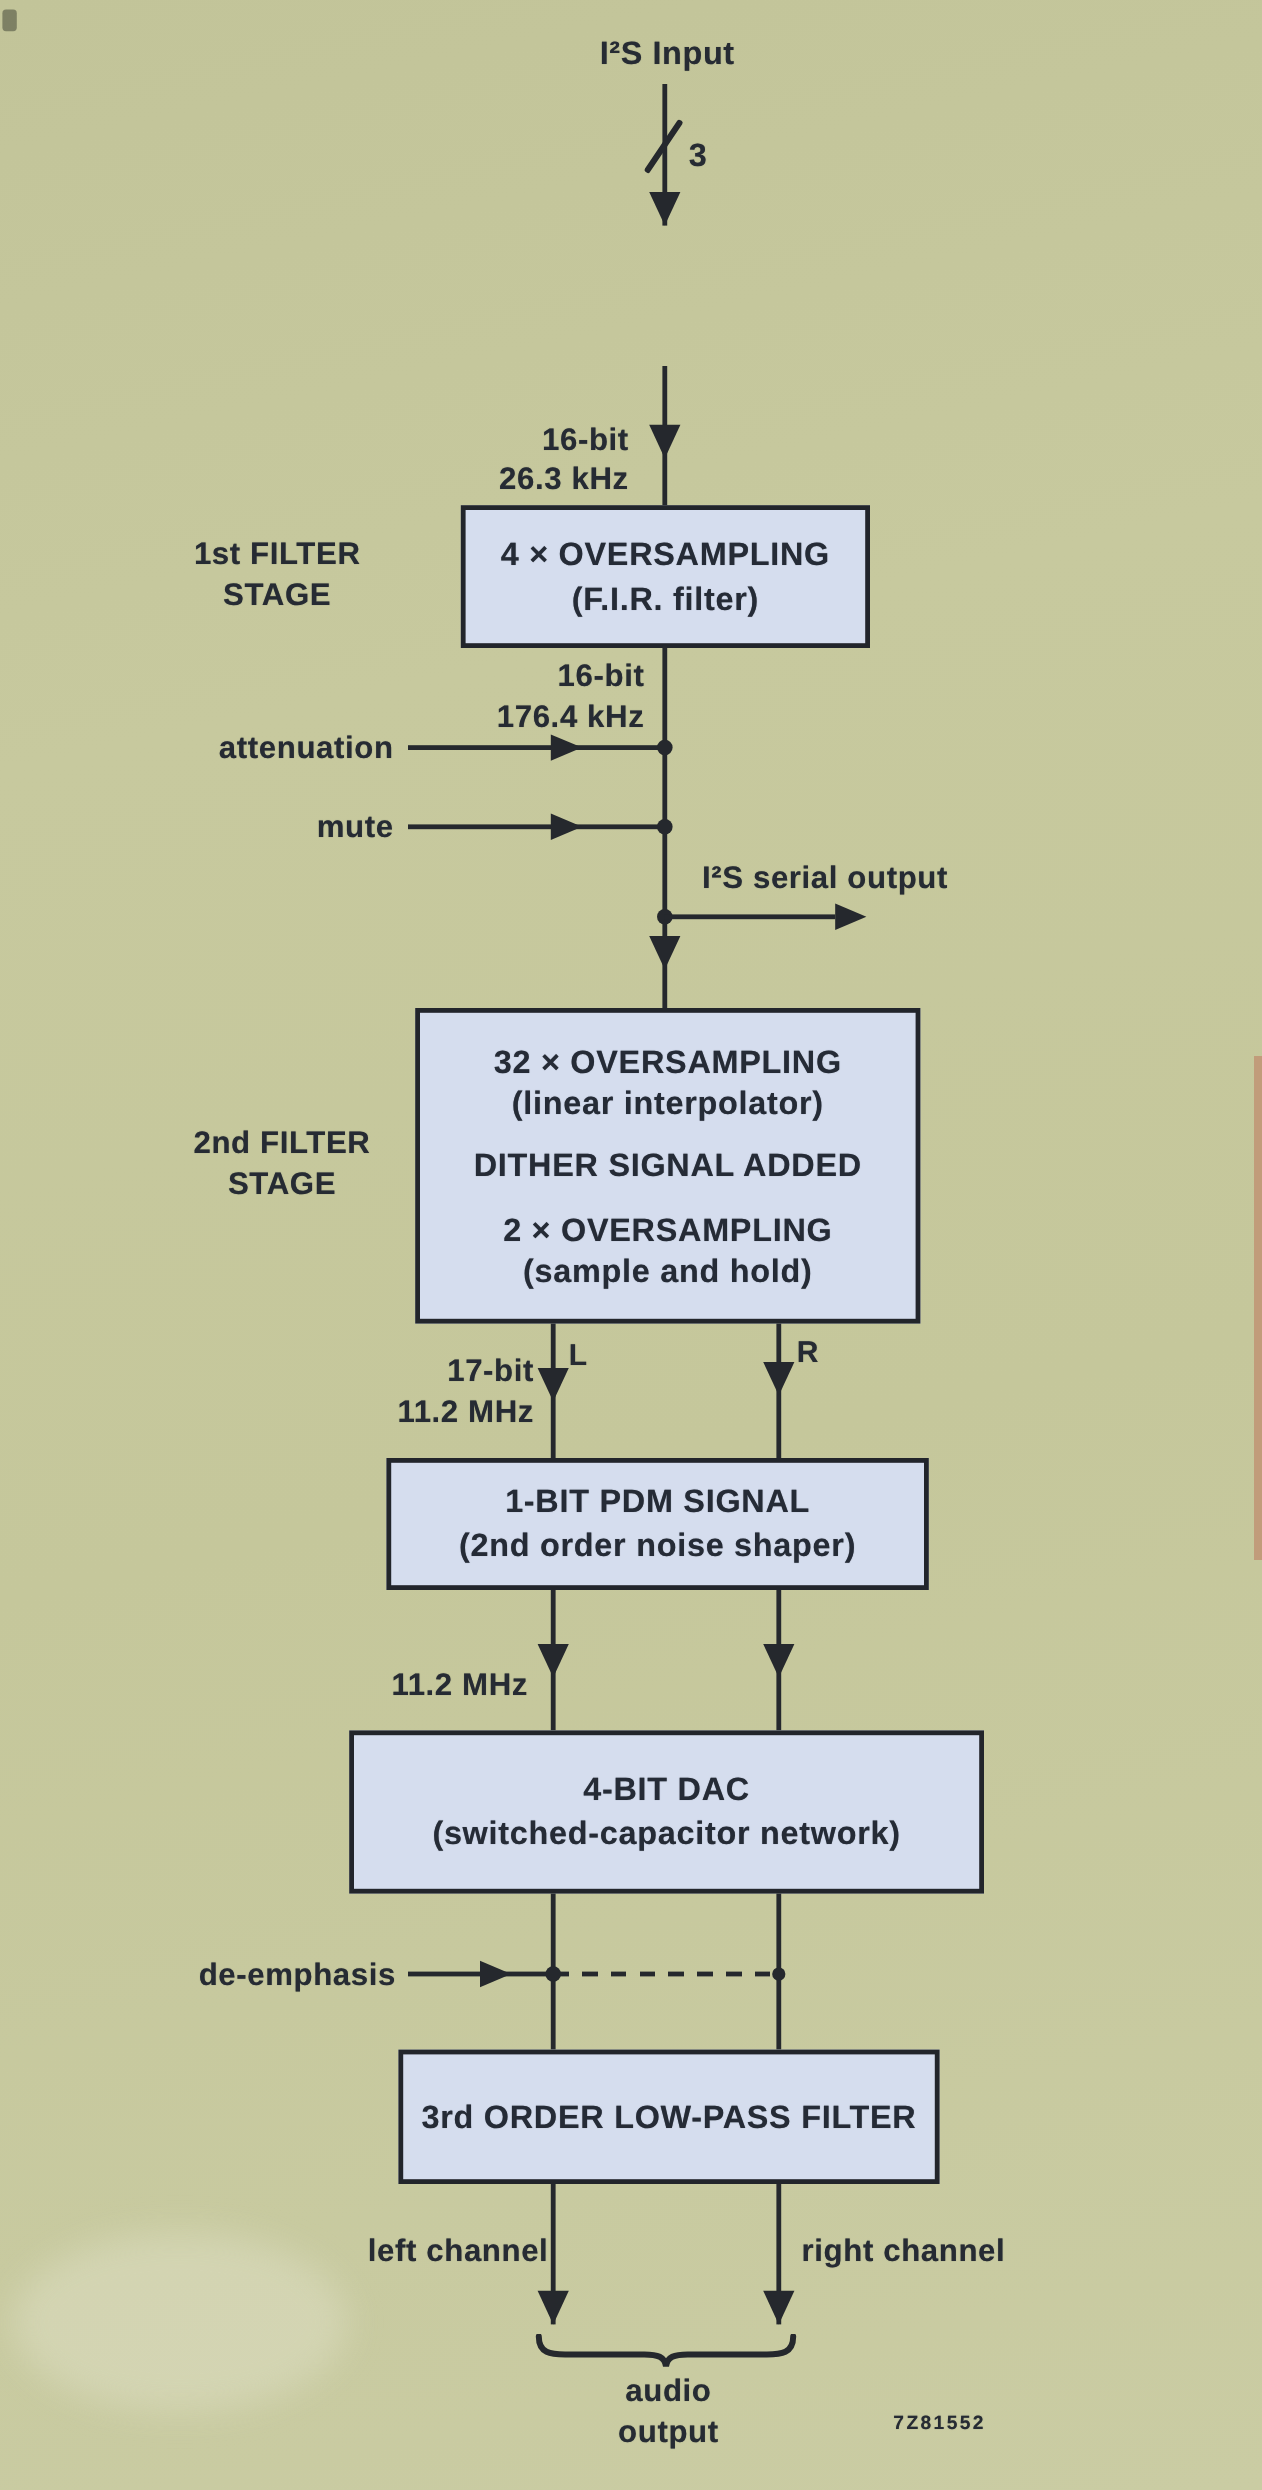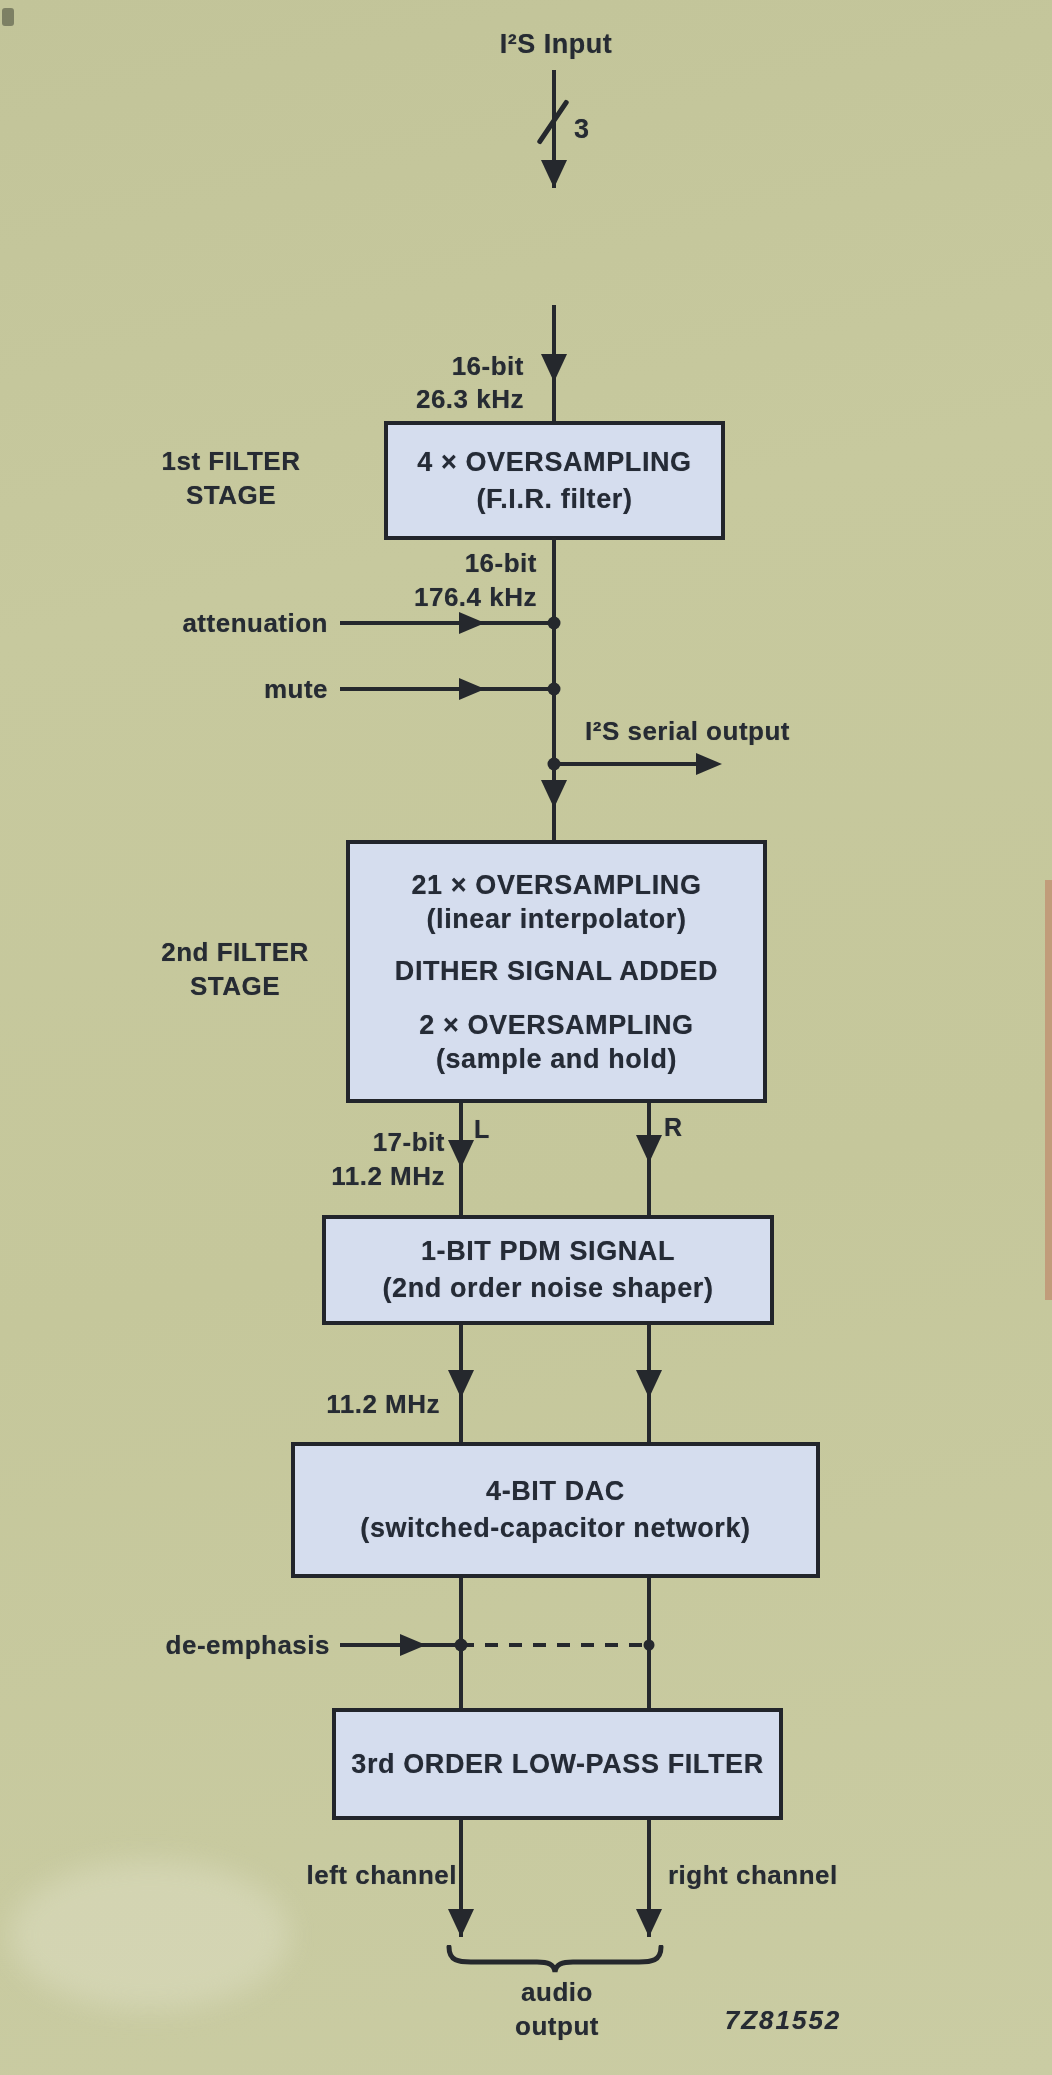--- a/index.html
+++ b/index.html
@@ -56,21 +56,21 @@
     font-size:27px;
     letter-spacing:0.6px;
     text-shadow:0 0 0.7px rgba(37,43,54,0.55);
   }
   .box .bline{line-height:37px;}
   .box .bline.gap-md{margin-top:18px;}
   .box .bline.gap-lg{margin-top:20px;}
   #box-interp .bline{line-height:34px;}
   .brace{position:absolute;}
   .artifact{position:absolute;pointer-events:none;}
-  .code{font-style:italic;font-size:26px;letter-spacing:2px;}
+  .code{font-size:16px;letter-spacing:2px;}
 </style>
 </head>
 <body>
 
 <div id="canvas">
 
   <div class="artifact" style="right:0;top:880px;width:7px;height:420px;background:rgba(190,120,95,0.55);"></div>
   <div class="artifact" style="left:10px;top:1860px;width:280px;height:150px;background:rgba(240,242,226,0.28);border-radius:50%;filter:blur(14px);"></div>
   <div class="artifact" style="left:2px;top:8px;width:12px;height:18px;background:rgba(70,72,56,0.55);border-radius:3px;"></div>
 
@@ -108,21 +108,21 @@
   <div class="arrow-right" style="left:459px;top:689px;"></div>
   <div class="dot" style="left:554px;top:689px;"></div>
 
   <div class="lbl l" style="left:585px;top:731px;">I²S serial output</div>
   <div class="dot" style="left:554px;top:764px;"></div>
   <div class="hline" style="left:554px;top:764px;width:142px;"></div>
   <div class="arrow-right" style="left:696px;top:764px;"></div>
   <div class="arrow-down" style="left:554px;top:780px;"></div>
 
   <div class="box" id="box-interp" style="left:346px;top:840px;width:421px;height:263px;">
-    <div class="bline">21 × OVERSAMPLING</div>
+    <div class="bline">32 × OVERSAMPLING</div>
     <div class="bline">(linear interpolator)</div>
     <div class="bline gap-md">DITHER SIGNAL ADDED</div>
     <div class="bline gap-lg">2 × OVERSAMPLING</div>
     <div class="bline">(sample and hold)</div>
   </div>
   <div class="lbl c" style="left:235px;top:952px;">2nd FILTER</div>
   <div class="lbl c" style="left:235px;top:986px;">STAGE</div>
 
   <div class="vline" style="left:461px;top:1103px;height:112px;"></div>
   <div class="vline" style="left:649px;top:1103px;height:112px;"></div>

